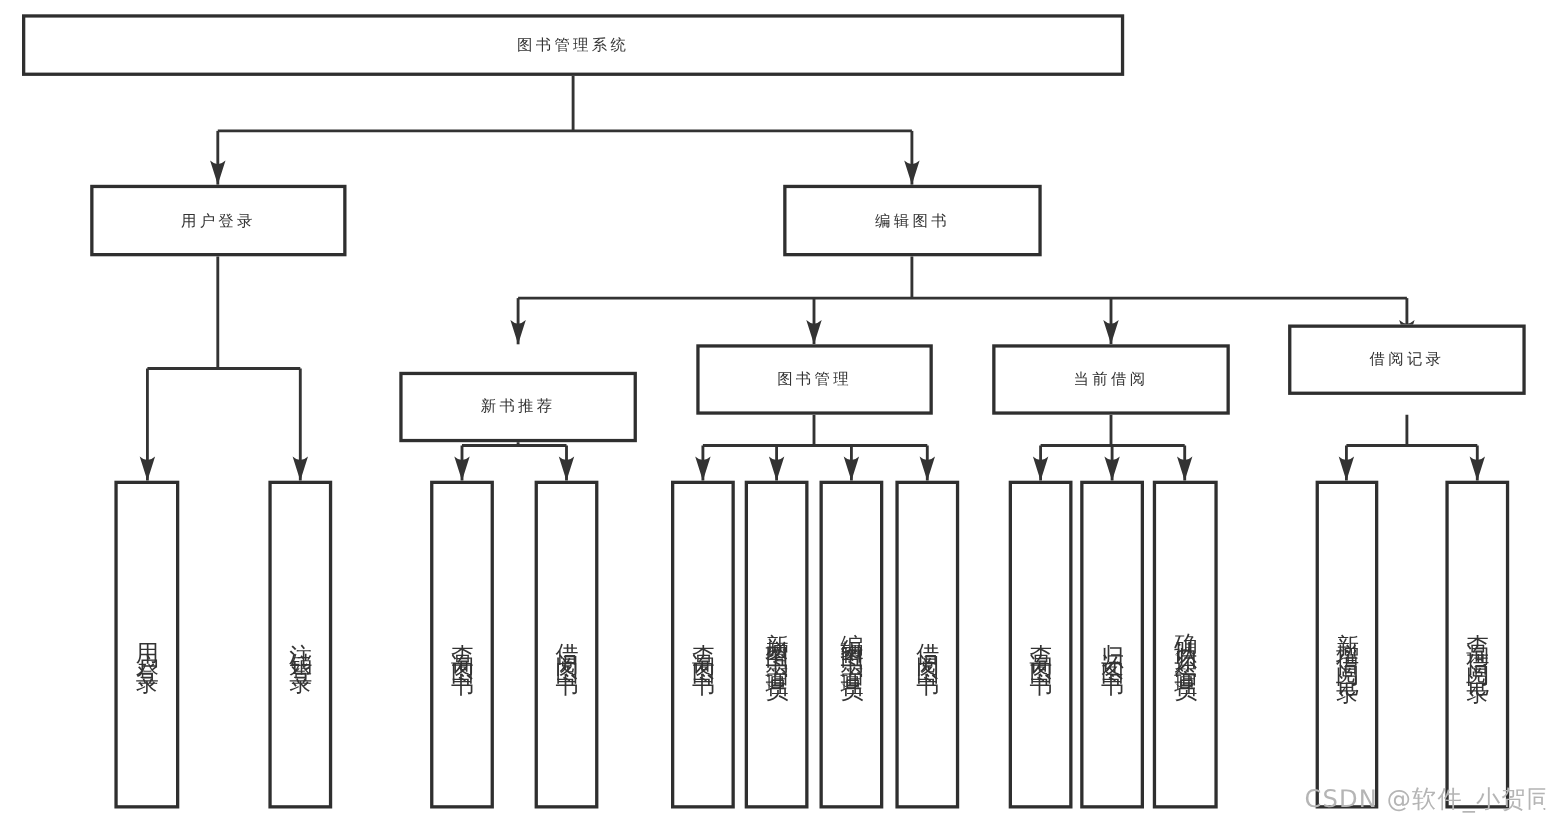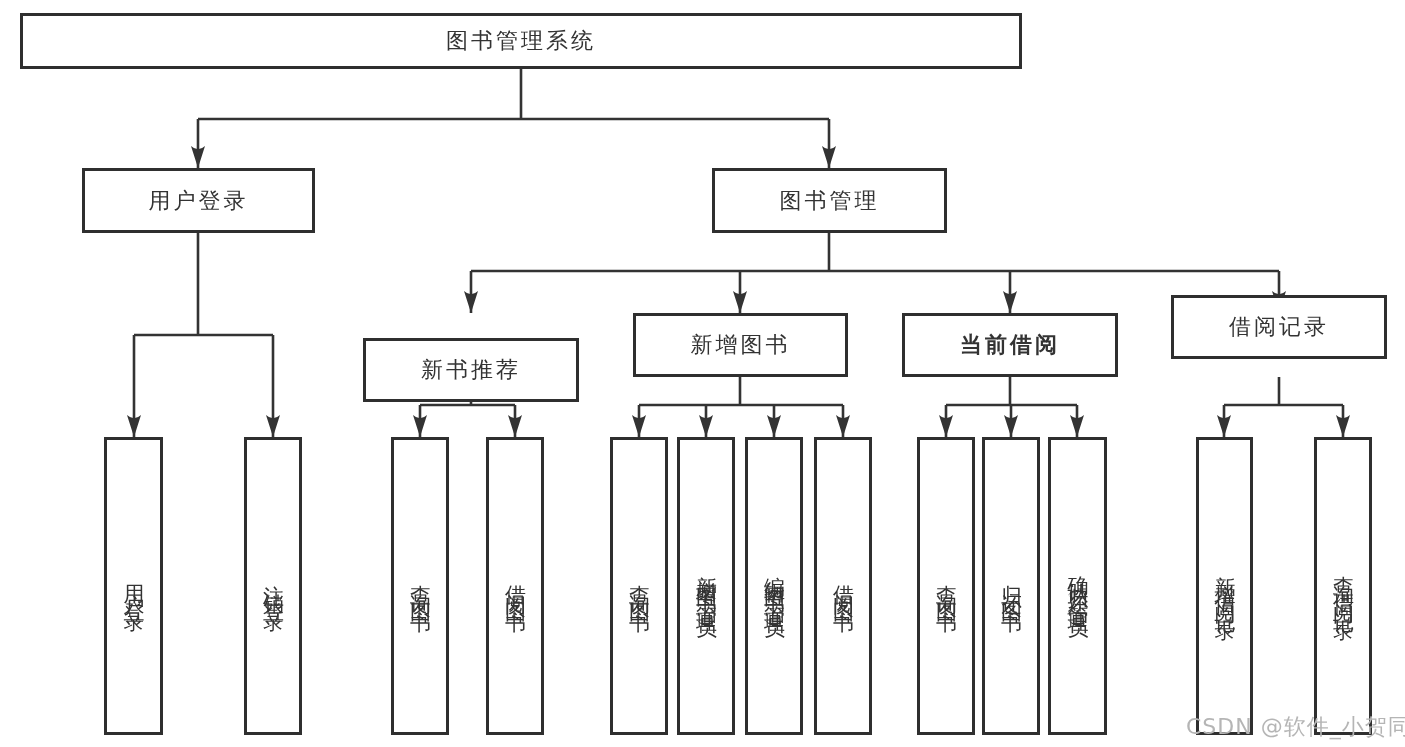--- a/index.html
+++ b/index.html
@@ -1,21 +1,21 @@
 <!DOCTYPE html>
 <html><head>
 <meta charset="utf-8">
 <style>
   html,body{margin:0;padding:0;background:#ffffff;}
   body{font-family:"DejaVu Sans","Liberation Sans",sans-serif;}
   .stage{position:relative;width:1405px;height:747px;background:#ffffff;overflow:hidden;}
   .connectors{position:absolute;left:0;top:0;width:1405px;height:747px;}
   .box{position:absolute;box-sizing:border-box;border:3px solid #2f2f2f;background:#ffffff;
        display:flex;align-items:center;justify-content:center;color:#333333;}
-  .hbox{font-size:22px;letter-spacing:3px;}
+  .hbox{font-size:14px;letter-spacing:3px;}
   .leaf{top:437px;height:298px;}
   .vtext{writing-mode:vertical-lr;text-orientation:mixed;font-size:21px;letter-spacing:9px;
          color:#333333;line-height:1;white-space:nowrap;}
   .vtext.long{letter-spacing:6px;}
   .watermark{position:absolute;left:1186px;top:712px;font-size:22px;color:#b5b5b5;
              letter-spacing:1px;white-space:nowrap;}
 </style>
 </head>
 <body>
 
@@ -65,30 +65,30 @@
   </svg>
 
   <div class="box hbox" style="left:20px;top:13px;width:1002px;height:56px;">
     <span>图书管理系统</span>
   </div>
 
   <div class="box hbox" style="left:82px;top:168px;width:233px;height:65px;">
     <span>用户登录</span>
   </div>
   <div class="box hbox" style="left:712px;top:168px;width:235px;height:65px;">
-    <span>图书管理</span>
+    <span>编辑图书</span>
   </div>
 
   <div class="box hbox" style="left:363px;top:313px;width:216px;height:64px;margin-top:25px;">
     <span>新书推荐</span>
   </div>
   <div class="box hbox" style="left:633px;top:313px;width:215px;height:64px;">
-    <span>新增图书</span>
+    <span>图书管理</span>
   </div>
-  <div class="box hbox" style="left:902px;top:313px;width:216px;height:64px;font-weight:bold;">
+  <div class="box hbox" style="left:902px;top:313px;width:216px;height:64px;">
     <span>当前借阅</span>
   </div>
   <div class="box hbox" style="left:1171px;top:295px;width:216px;height:64px;">
     <span>借阅记录</span>
   </div>
 
   <div class="box leaf" style="left:104px;width:59px;">
     <span class="vtext">用户登录</span>
   </div>
   <div class="box leaf" style="left:244px;width:58px;">

